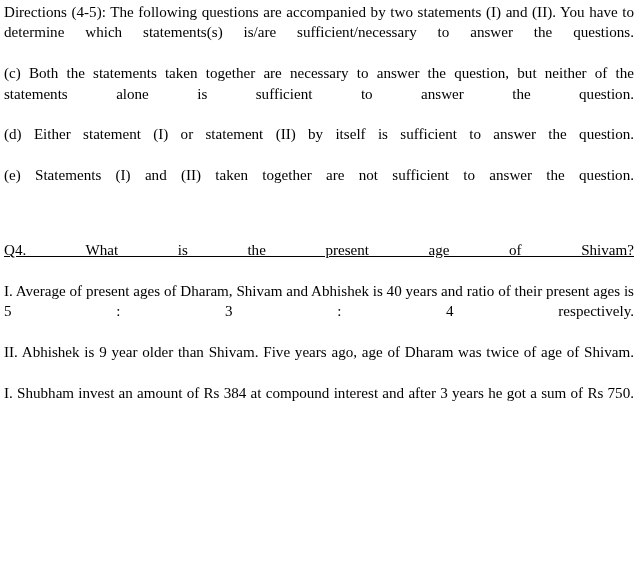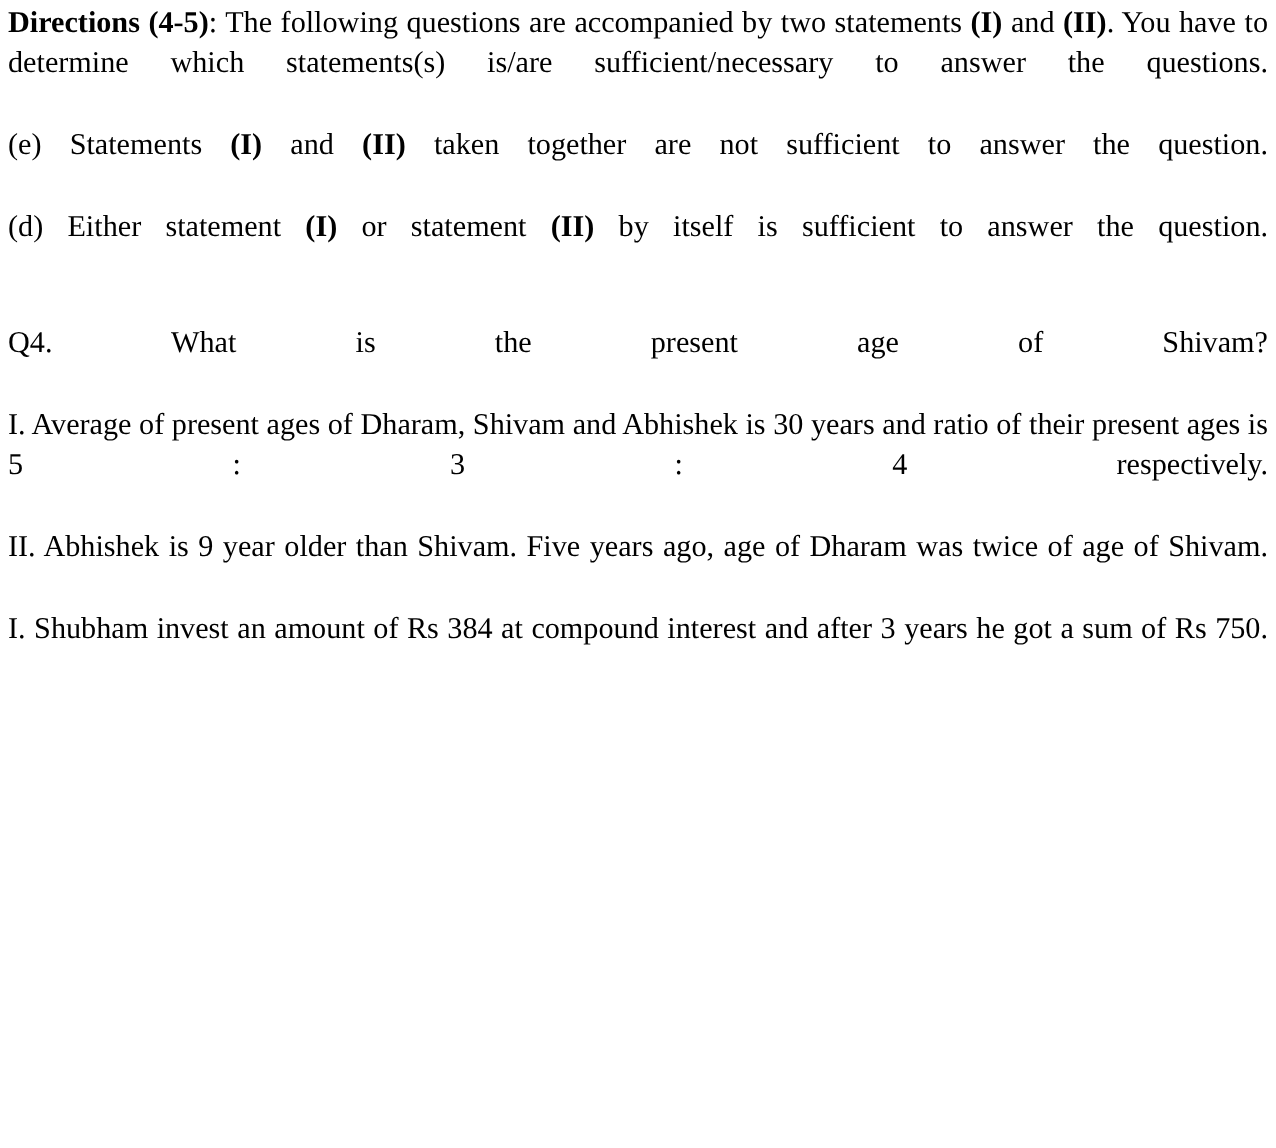--- a/index.html
+++ b/index.html
@@ -25,45 +25,47 @@
     margin: 0;
     padding: 0;
     font-size: 15.1px;
     line-height: 20.4px;
     text-align: justify;
     text-justify: inter-word;
     letter-spacing: 0px;
     word-spacing: 0px;
   }
   p.para.gap-before {
-    margin-top: 17px;
+    margin-top: 34px;
+    text-decoration: underline;
   }
   
   p.para::after {
     content: "";
     display: inline-block;
     width: 100%;
   }
   b, .bold {
-    font-weight: bold;
+    font-weight: normal;
   }
 </style>
 </head>
 <body>
 
 <div class="page">
 
   <p class="para"><b>Directions (4-5)</b><span>: </span><span>The following questions are accompanied by two statements </span><b>(I)</b><span> and </span><b>(II)</b><span>. You have to determine which statements(s) is/are sufficient/necessary to answer the questions.</span></p>
 
 
 
+  <p class="para">(c) Both the statements taken together are necessary to answer the question, but neither of the statements alone is sufficient to answer the question.</p>
+
+  <p class="para"><span>(d) Either statement </span><b>(I)</b><span> or statement </span><b>(II)</b><span> by itself is sufficient to answer the question.</span></p>
 
   <p class="para"><span>(e) Statements </span><b>(I)</b><span> and </span><b>(II)</b><span> taken together are not sufficient to answer the question.</span></p>
 
-  <p class="para"><span>(d) Either statement </span><b>(I)</b><span> or statement </span><b>(II)</b><span> by itself is sufficient to answer the question.</span></p>
-
   <p class="para gap-before">Q4. What is the present age of Shivam?</p>
-  <p class="para">I.  Average of present ages of Dharam, Shivam and Abhishek is 30 years and ratio of their present ages is 5 : 3 : 4 respectively.</p>
+  <p class="para">I.  Average of present ages of Dharam, Shivam and Abhishek is 40 years and ratio of their present ages is 5 : 3 : 4 respectively.</p>
   <p class="para">II. Abhishek is 9 year older than Shivam. Five years ago, age of Dharam was twice of age of Shivam.</p>
 
   <p class="para">I.  Shubham invest an amount of Rs 384 at compound interest and after 3 years he got a sum of Rs 750.</p>
 
 </div>
 
 </body></html>

